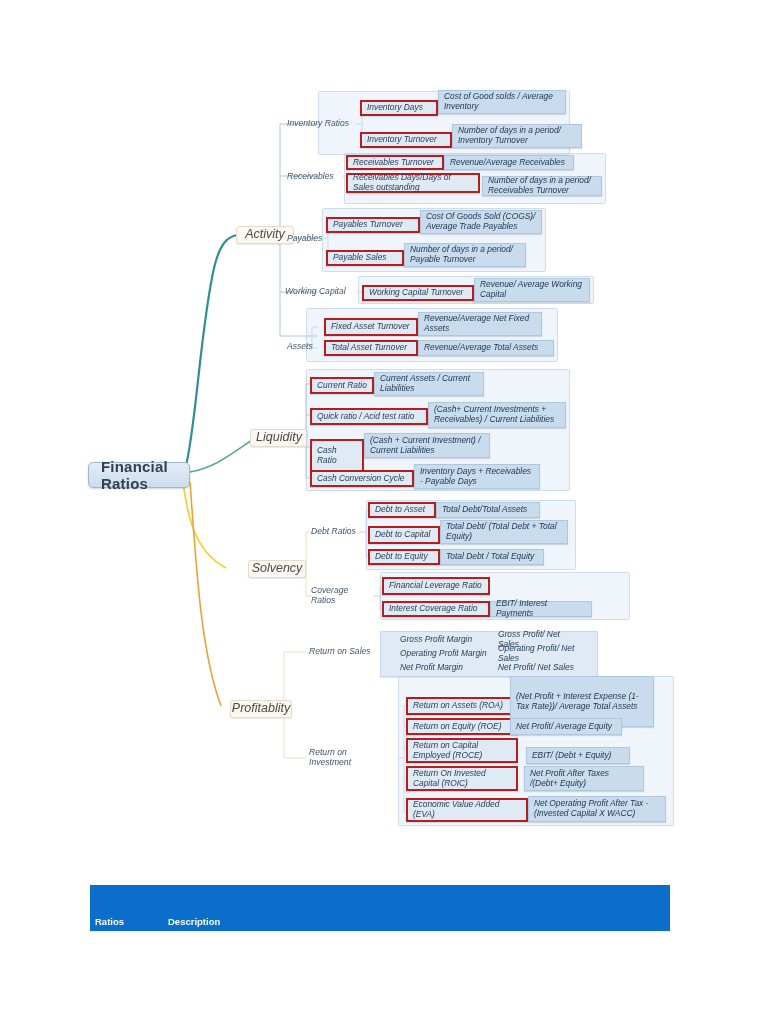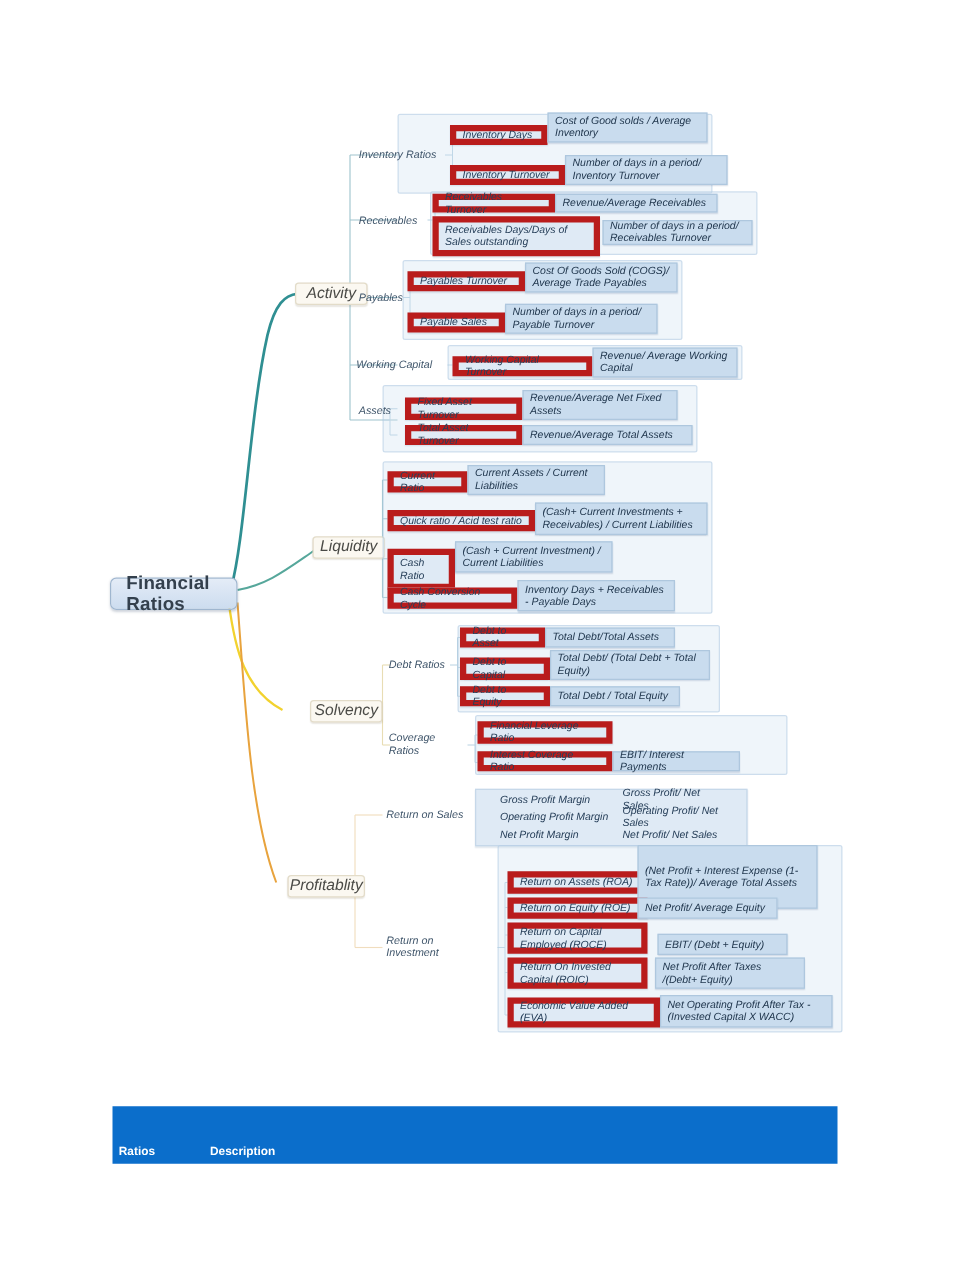--- a/index.html
+++ b/index.html
@@ -74,21 +74,21 @@
   .sub {
     color: #40566b;
     font-size: 8.6px;
     padding: 0 3px;
     background: transparent;
   }
 
   
   .tile {
     background: #dfeaf5;
-    border: 5px solid #b91c1c;
+    border: 2px solid #b91c1c;
     color: #28405a;
     font-size: 8.4px;
     padding: 2px 5px;
     box-shadow: 0 1px 1px rgba(90,120,150,.18);
   }
 
   
   .formula {
     background: #c9dcee;
     border: 1px solid #aec7de;
@@ -247,21 +247,21 @@
   <div class="hull" style="left:344px; top:153px; width:260px; height:49px;"></div>
   <div class="node sub" style="left:284px; top:170px; width:60px; height:14px;">
     <span>Receivables</span>
   </div>
   <div class="node tile" style="left:346px; top:155px; width:98px; height:15px;">
     <span>Receivables Turnover</span>
   </div>
   <div class="node formula" style="left:444px; top:155px; width:130px; height:15px;">
     <span>Revenue/Average Receivables</span>
   </div>
-  <div class="node tile" style="left:346px; top:173px; width:134px; height:32px;justify-content:center;">
+  <div class="node tile" style="left:346px; top:173px; width:134px; height:20px;justify-content:center;">
     <span>Receivables Days/Days of Sales outstanding</span>
   </div>
   <div class="node formula" style="left:482px; top:176px; width:120px; height:20px;">
     <span>Number of days in a period/ Receivables Turnover</span>
   </div>
 
   <div class="hull" style="left:322px; top:208px; width:222px; height:62px;"></div>
   <div class="node sub" style="left:284px; top:232px; width:50px; height:14px;">
     <span>Payables</span>
   </div>
@@ -283,21 +283,21 @@
     <span>Working Capital</span>
   </div>
   <div class="node tile" style="left:362px; top:285px; width:112px; height:16px;">
     <span>Working Capital Turnover</span>
   </div>
   <div class="node formula" style="left:474px; top:278px; width:116px; height:24px;">
     <span>Revenue/ Average Working Capital</span>
   </div>
 
   <div class="hull" style="left:306px; top:308px; width:250px; height:52px;"></div>
-  <div class="node sub" style="left:284px; top:322px; width:42px; height:14px;align-items:center;">
+  <div class="node sub" style="left:284px; top:340px; width:42px; height:14px;align-items:center;">
     <span>Assets</span>
   </div>
   <div class="node tile" style="left:324px; top:318px; width:94px; height:18px;">
     <span>Fixed Asset Turnover</span>
   </div>
   <div class="node formula" style="left:418px; top:312px; width:124px; height:24px;">
     <span>Revenue/Average Net Fixed Assets</span>
   </div>
   <div class="node tile" style="left:324px; top:340px; width:94px; height:16px;">
     <span>Total Asset Turnover</span>

